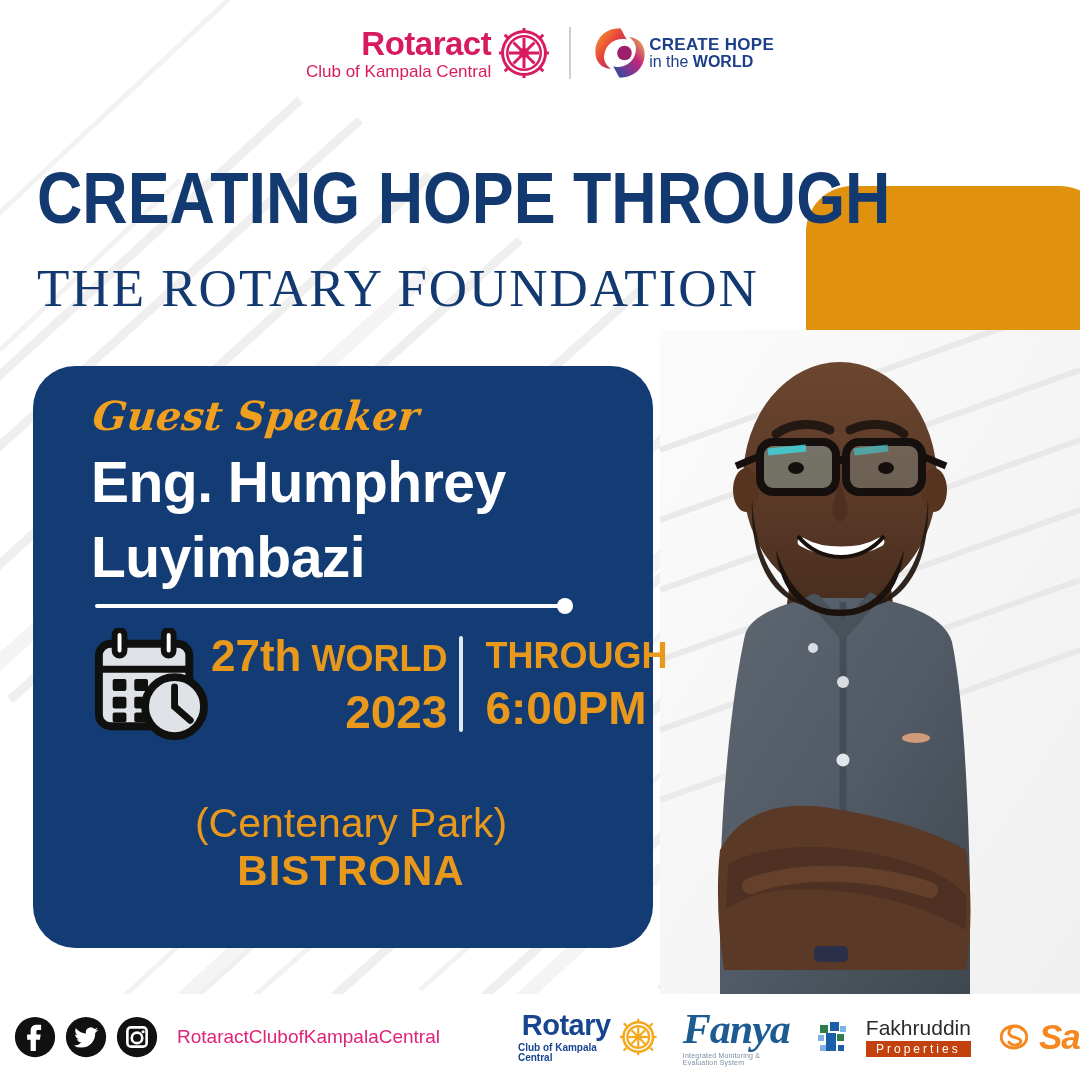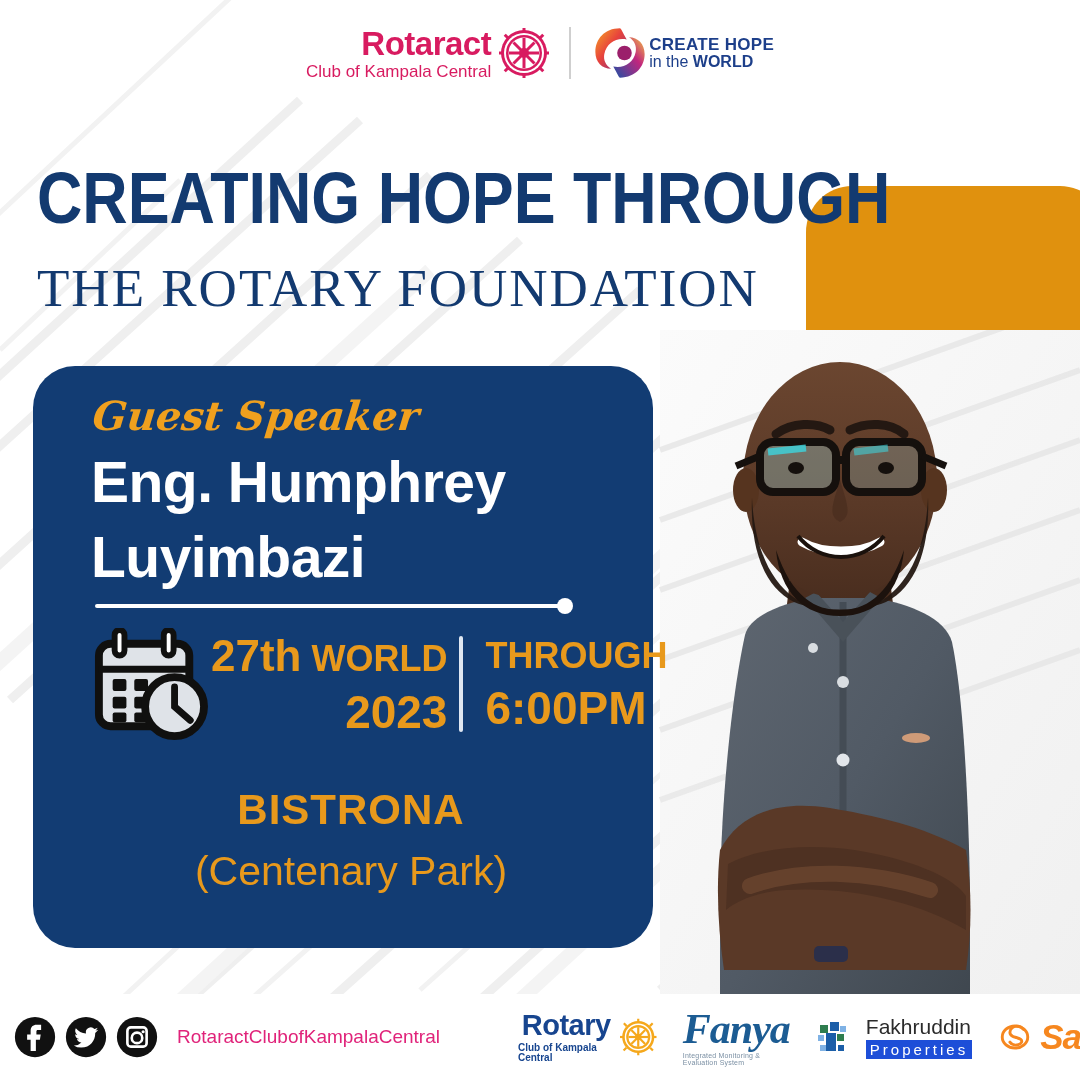--- a/index.html
+++ b/index.html
@@ -166,21 +166,21 @@
   .fanya-wrap{ display:flex; flex-direction:column; align-items:center; line-height:1;}
   .fanya-main{
     color:#1C5C93; font-family:"Liberation Serif", serif; font-style:italic;
     font-size:42px; font-weight:bold; letter-spacing:-1px;
   }
   .fanya-sub{ color:#7a8fa3; font-size:7px; margin-top:2px; letter-spacing:.2px;}
   .fak-wrap{ display:flex; align-items:center; gap:12px; }
   .fak-text{ display:flex; flex-direction:column; line-height:1;}
   .fak-main{ color:#2b2b2b; font-size:21px; }
   .fak-sub{
-    color:#ffffff; background:#1d4ed8; font-size:15px; letter-spacing:3px;
+    color:#ffffff; background:#c2410c; font-size:12px; letter-spacing:3px;
     padding:2px 4px; margin-top:3px; text-align:center;
   }
   .safe-wrap{ display:flex; align-items:center; gap:8px;}
   .safe-text{
     color:#F6871F; font-size:35px; font-weight:bold; font-style:italic;
     letter-spacing:-1px;
   }
 </style>
 </head>
 <body>
@@ -418,22 +418,22 @@
 
     <div id="dt-sep"></div>
 
     <div class="dt-col right">
       <span class="dt-line1">THROUGH</span>
       <span class="dt-line2">6:00PM</span>
     </div>
   </div>
 
   <div id="venue">
+    <div id="venue-sub">(Centenary Park)</div>
     <div id="venue-name">BISTRONA</div>
-    <div id="venue-sub">(Centenary Park)</div>
   </div>
 </div>
 
 <div id="footer">
 
   <div id="social">
     <svg class="sic" viewBox="0 0 48 48">
       <circle cx="24" cy="24" r="23" fill="#111111"></circle>
       <path d="M27 16h4v-6h-5c-4.5 0-7 2.6-7 7v4h-4v6h4v13h6V27h4.6l.9-6H25.6v-3.2c0-1.2.5-1.8 1.4-1.8z" fill="#ffffff"></path>
     </svg>

